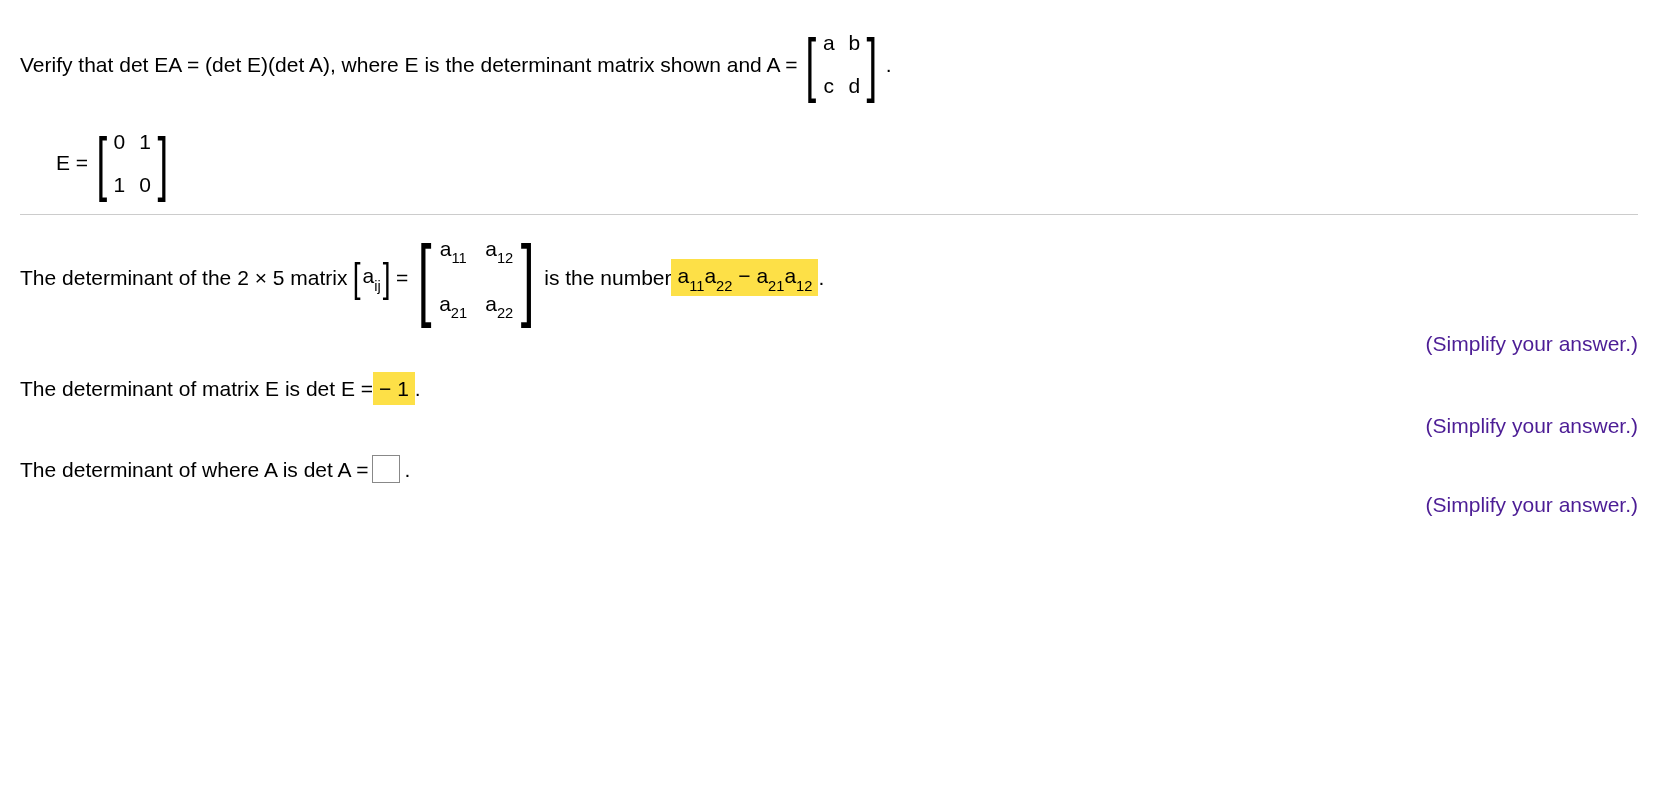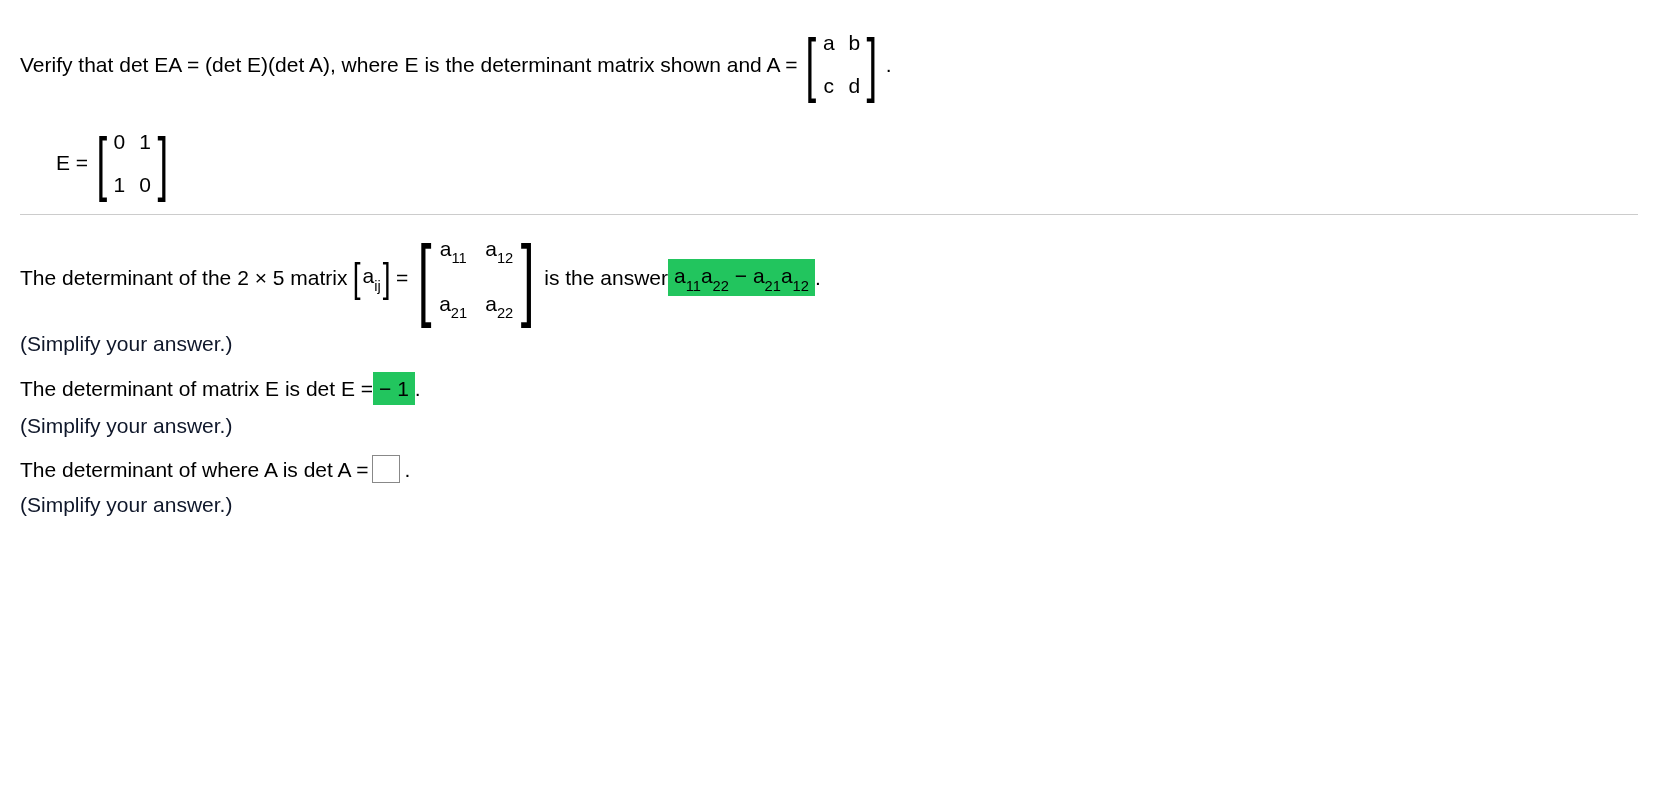--- a/index.html
+++ b/index.html
@@ -37,25 +37,26 @@
     padding: 0 2px;
     text-align: center;
   }
   .sub { font-size: 0.7em; vertical-align: sub; position: relative; top: 0.15em; }
   .hr {
     border: none;
     border-top: 1px solid #ccc;
     margin: 12px 0 18px 0;
   }
   .instruction {
-    color: #0f172a;
+    color: #4c1d95;
     margin: 6px 0 14px 0;
+    text-align: right;
   }
   .answer-hl {
-    background: #22c55e;
+    background: #fde047;
     padding: 2px 6px;
   }
   .answer-box {
     display: inline-block;
     width: 26px;
     height: 26px;
     border: 1px solid #888;
     vertical-align: middle;
     margin: 0 4px;
   }
@@ -111,21 +112,21 @@
   <span class="matrix nowrap">
     <span class="bracket bracket-big">[</span>
     <span class="mcells" style="column-gap:18px; row-gap:22px;">
       <span class="nowrap"><span>a</span><span class="sub">11</span></span>
       <span class="nowrap"><span>a</span><span class="sub">12</span></span>
       <span class="nowrap"><span>a</span><span class="sub">21</span></span>
       <span class="nowrap"><span>a</span><span class="sub">22</span></span>
     </span>
     <span class="bracket bracket-big">]</span>
   </span>
-  <span> is the answer </span>
+  <span> is the number </span>
   <span class="answer-hl nowrap">
     <span>a</span><span class="sub">11</span><span>a</span><span class="sub">22</span><span> − </span><span>a</span><span class="sub">21</span><span>a</span><span class="sub">12</span>
   </span>
   <span> .</span>
 </div>
 <div class="instruction">(Simplify your answer.)</div>
 
 <div class="row block">
   <span>The determinant of matrix E is det E = </span>
   <span class="answer-hl nowrap"> − 1</span>

